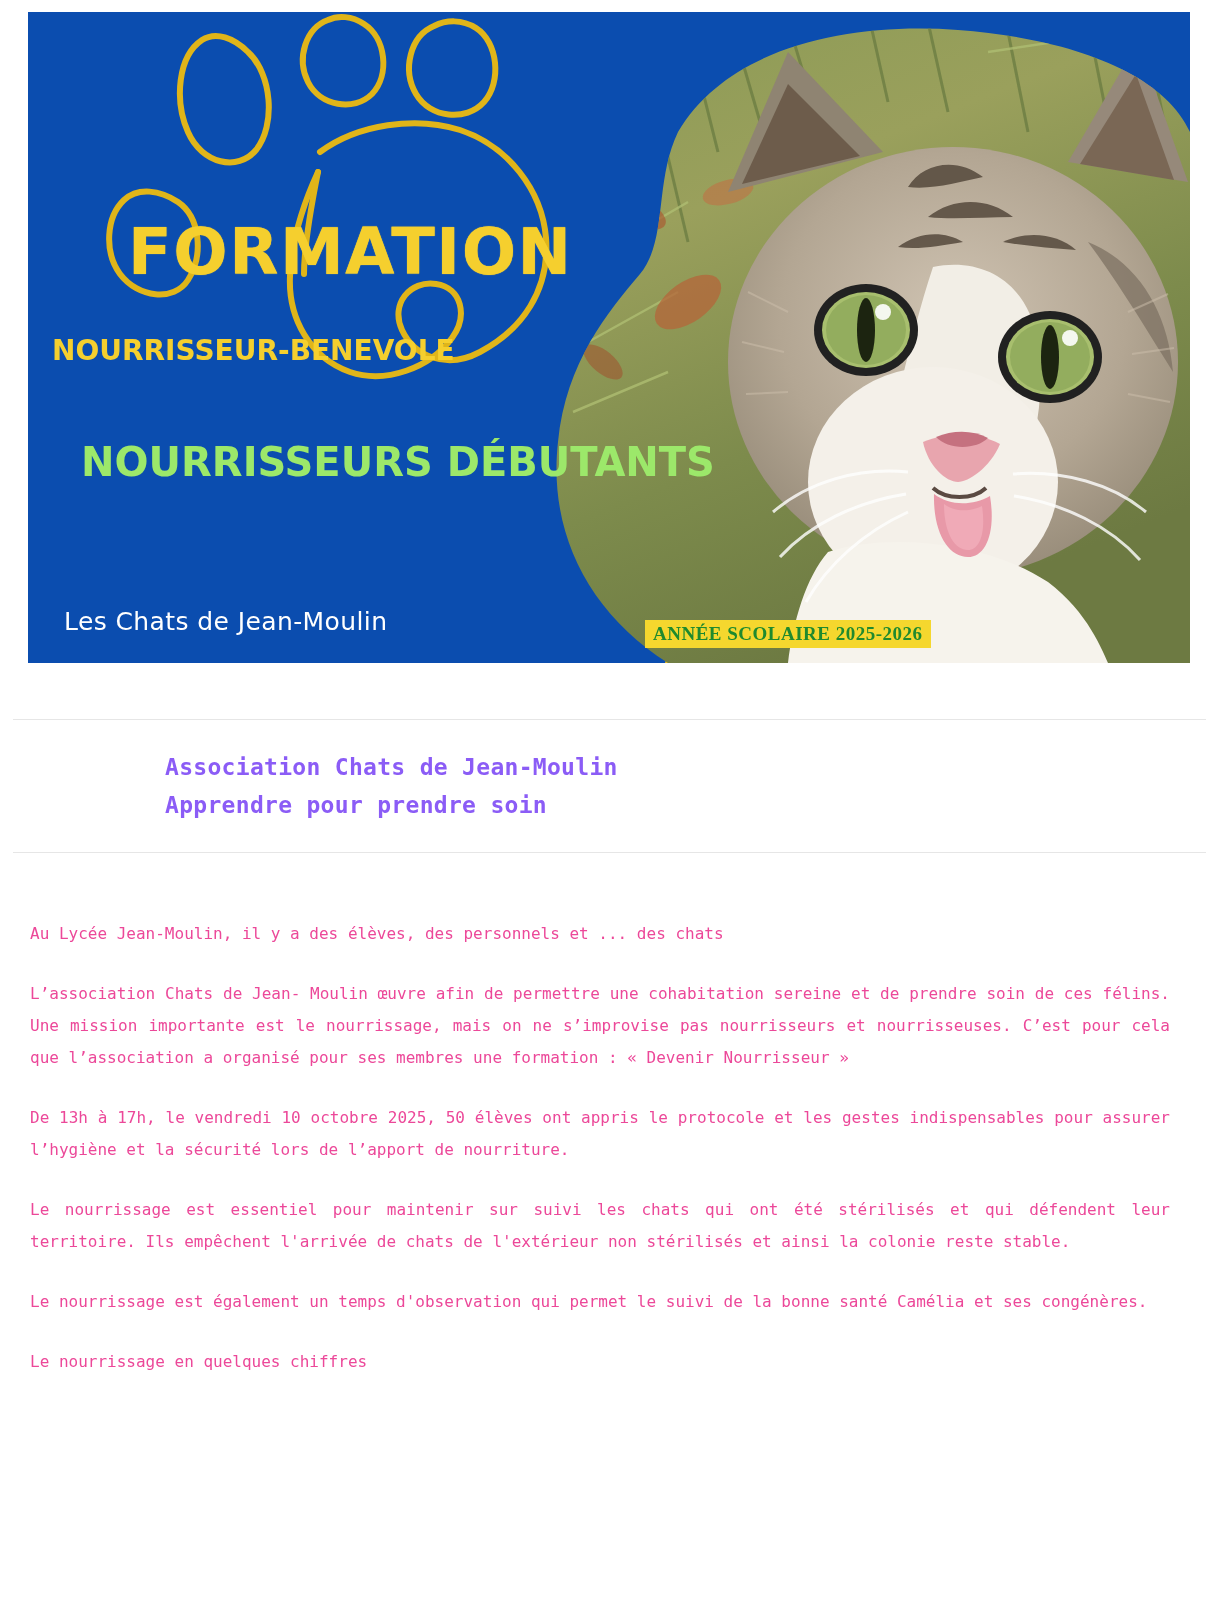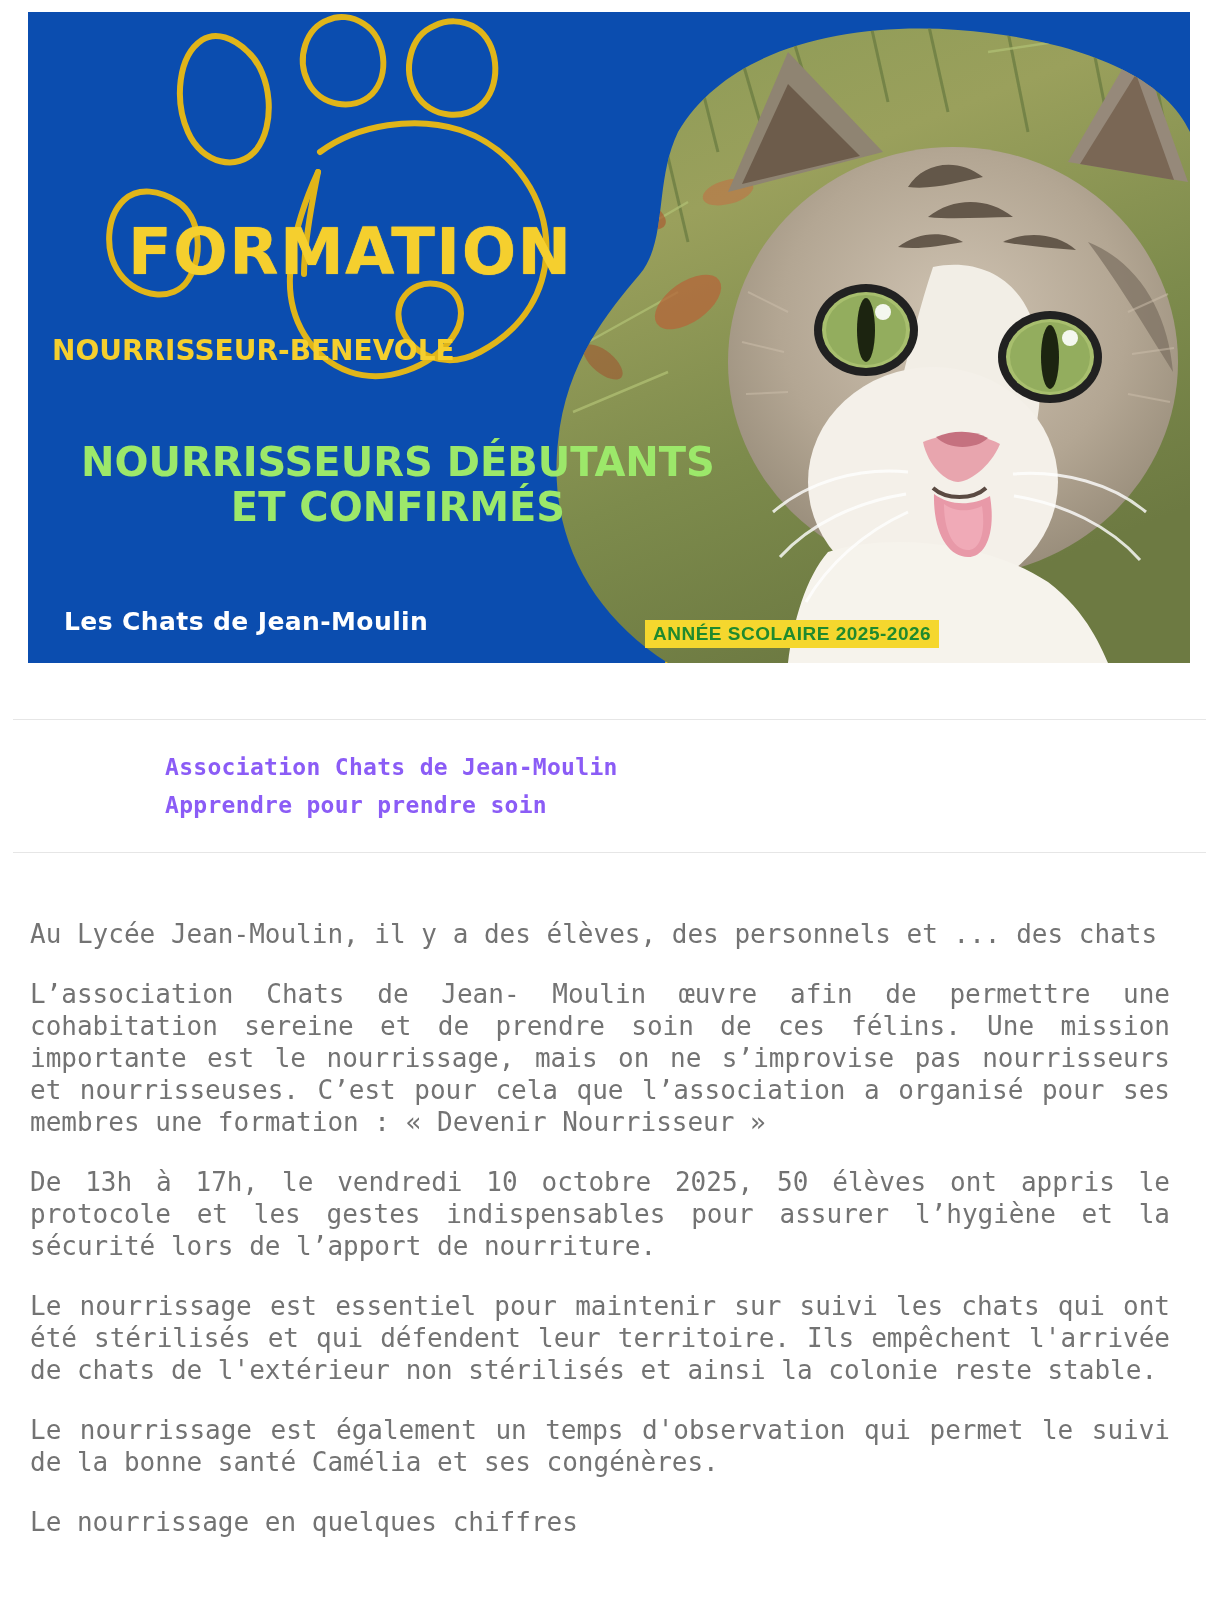--- a/index.html
+++ b/index.html
@@ -76,32 +76,32 @@
     font-size: 40px;
     color: #9ce86a;
     line-height: 1.12;
     text-align: center;
   }
   .assoc-name {
     position: absolute;
     left: 36px;
     top: 595px;
     font-family: "DejaVu Sans", "Liberation Sans", sans-serif;
-    font-weight: 700;
+    font-weight: 400;
     font-size: 25px;
     color: #ffffff;
     letter-spacing: 0.4px;
   }
   .year-badge {
     position: absolute;
     left: 617px;
     top: 608px;
     background: #f5d72e;
     color: #1f8a2e;
-    font-family: Liberation Sans, sans-serif;
+    font-family: Liberation Serif, serif;
     font-weight: 900;
     font-size: 19px;
     letter-spacing: 0.5px;
     padding: 4px 8px 5px 8px;
     white-space: nowrap;
     line-height: 1;
   }
 
   
   .rule {
@@ -127,24 +127,24 @@
   .doc-header div { white-space: nowrap; }
 
   
   .body-col {
     position: absolute;
     left: 30px;
     top: 918px;
     width: 1140px;
   }
   .para {
-    font-size: 26px;
+    font-size: 16px;
     line-height: 32px;
     letter-spacing: 0px;
-    color: #737373;
+    color: #ec4899;
     text-align: justify;
     text-justify: inter-word;
     margin: 0 0 28px 0;
   }
   .para.nojust { text-align: left; }
 </style>
 </head>
 <body>
 
 <div class="banner-wrap">
@@ -307,21 +307,20 @@
           <path d="M1100,382 L1142,390"></path>
       </g>
     </g>
   </svg>
 
   <div class="banner-text-layer">
     <div class="title-formation">FORMATION</div>
     <div class="title-sub">NOURRISSEUR-BENEVOLE</div>
     <div class="title-green">
       <div>NOURRISSEURS DÉBUTANTS</div>
-      <div>ET CONFIRMÉS</div>
     </div>
     <div class="assoc-name">Les Chats de Jean-Moulin</div>
     <div class="year-badge">ANNÉE SCOLAIRE 2025-2026</div>
   </div>
 </div>
 
 <div class="rule rule-top"></div>
 
 <div class="doc-header">
   <div>Association Chats de Jean-Moulin</div>

